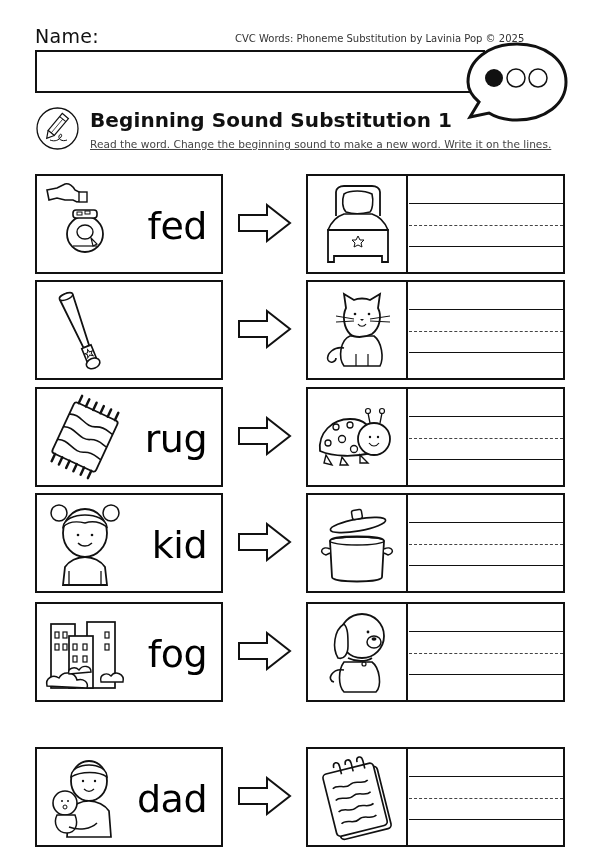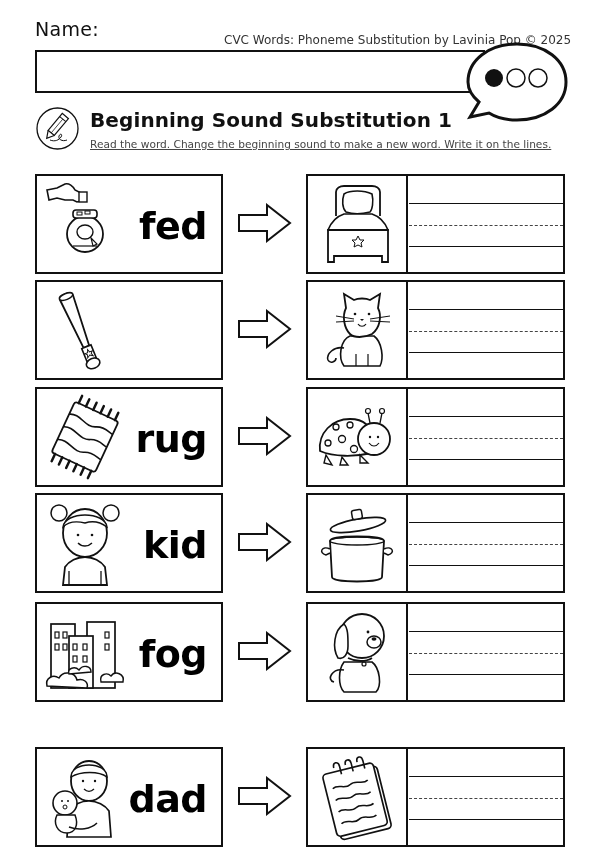--- a/index.html
+++ b/index.html
@@ -1,32 +1,32 @@
 <!DOCTYPE html>
 <html><head>
 <meta charset="utf-8">
 <style>
   * { box-sizing: border-box; margin: 0; padding: 0; }
   html, body { width: 600px; height: 848px; background: #ffffff; overflow: hidden; }
   body { position: relative; font-family: "DejaVu Sans", "Liberation Sans", sans-serif; color: #000; }
 
-  .name-label { position: absolute; left: 35px; top: 18px; font-size: 19px; color: #111; letter-spacing: 0.3px; }
-  .credit { position: absolute; left: 224px; top: 33px; font-size: 12px; color: #333; text-align: right; }
+  .name-label { position: absolute; left: 35px; top: 25px; font-size: 19px; color: #111; letter-spacing: 0.3px; }
+  .credit { position: absolute; left: 235px; top: 33px; font-size: 10px; color: #333; text-align: right; }
   .name-box { position: absolute; left: 35px; top: 50px; width: 450px; height: 43px; border: 2px solid #111; background: #fff; }
 
   .bubble { position: absolute; left: 462px; top: 40px; width: 110px; height: 90px; }
 
   .pencil-icon { position: absolute; left: 35px; top: 106px; width: 45px; height: 45px; }
   .title { position: absolute; left: 90px; top: 108px; font-size: 20px; font-weight: bold; color: #111; letter-spacing: 0.1px; }
   .instructions { position: absolute; left: 90px; top: 138px; font-size: 10.6px; color: #444; text-decoration: underline; }
 
   .row { position: absolute; left: 0; width: 600px; height: 100px; }
   .word-card { position: absolute; left: 35px; top: 0; width: 188px; height: 100px; border: 2px solid #111; background: #fff; }
   .word-card .pic { position: absolute; left: 6px; top: 4px; width: 84px; height: 88px; }
-  .word-card .word { position: absolute; right: 14px; top: 28px; font-size: 38px; font-family: "DejaVu Sans", sans-serif; color: #000; letter-spacing: -0.5px; font-weight: bold; }
+  .word-card .word { position: absolute; right: 14px; top: 28px; font-size: 38px; font-family: "DejaVu Sans", sans-serif; color: #000; letter-spacing: -0.5px; }
   .arrow-icon { position: absolute; left: 237px; top: 29px; width: 56px; height: 40px; }
   .answer-card { position: absolute; left: 306px; top: 0; width: 259px; height: 100px; border: 2px solid #111; background: #fff; }
   .answer-card .pic-cell { position: absolute; left: 0; top: 0; width: 100px; height: 96px; border-right: 2px solid #111; }
   .answer-card .pic-cell svg { position: absolute; left: 6px; top: 4px; width: 86px; height: 88px; }
   .write-lines { position: absolute; left: 101px; top: 0; right: 0; height: 96px; }
   .write-lines .line-top { position: absolute; left: 0; right: 0; top: 27px; border-top: 1.5px solid #111; }
   .write-lines .line-mid { position: absolute; left: 0; right: 0; top: 49px; border-top: 1.2px dashed #444; }
   .write-lines .line-base { position: absolute; left: 0; right: 0; top: 70px; border-top: 1.5px solid #111; }
 </style>
 </head>

